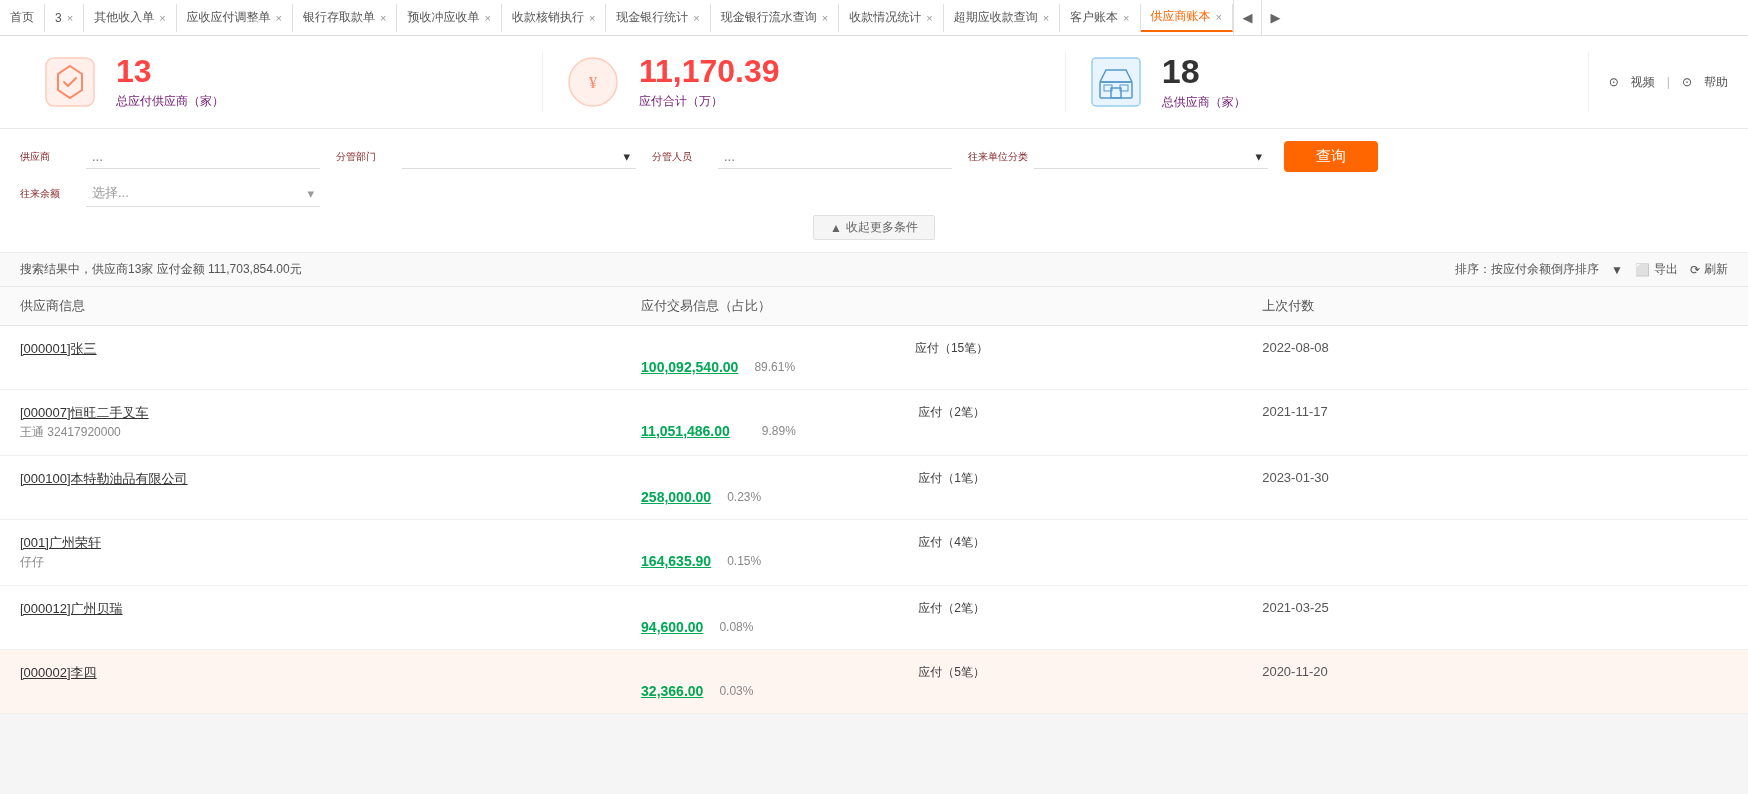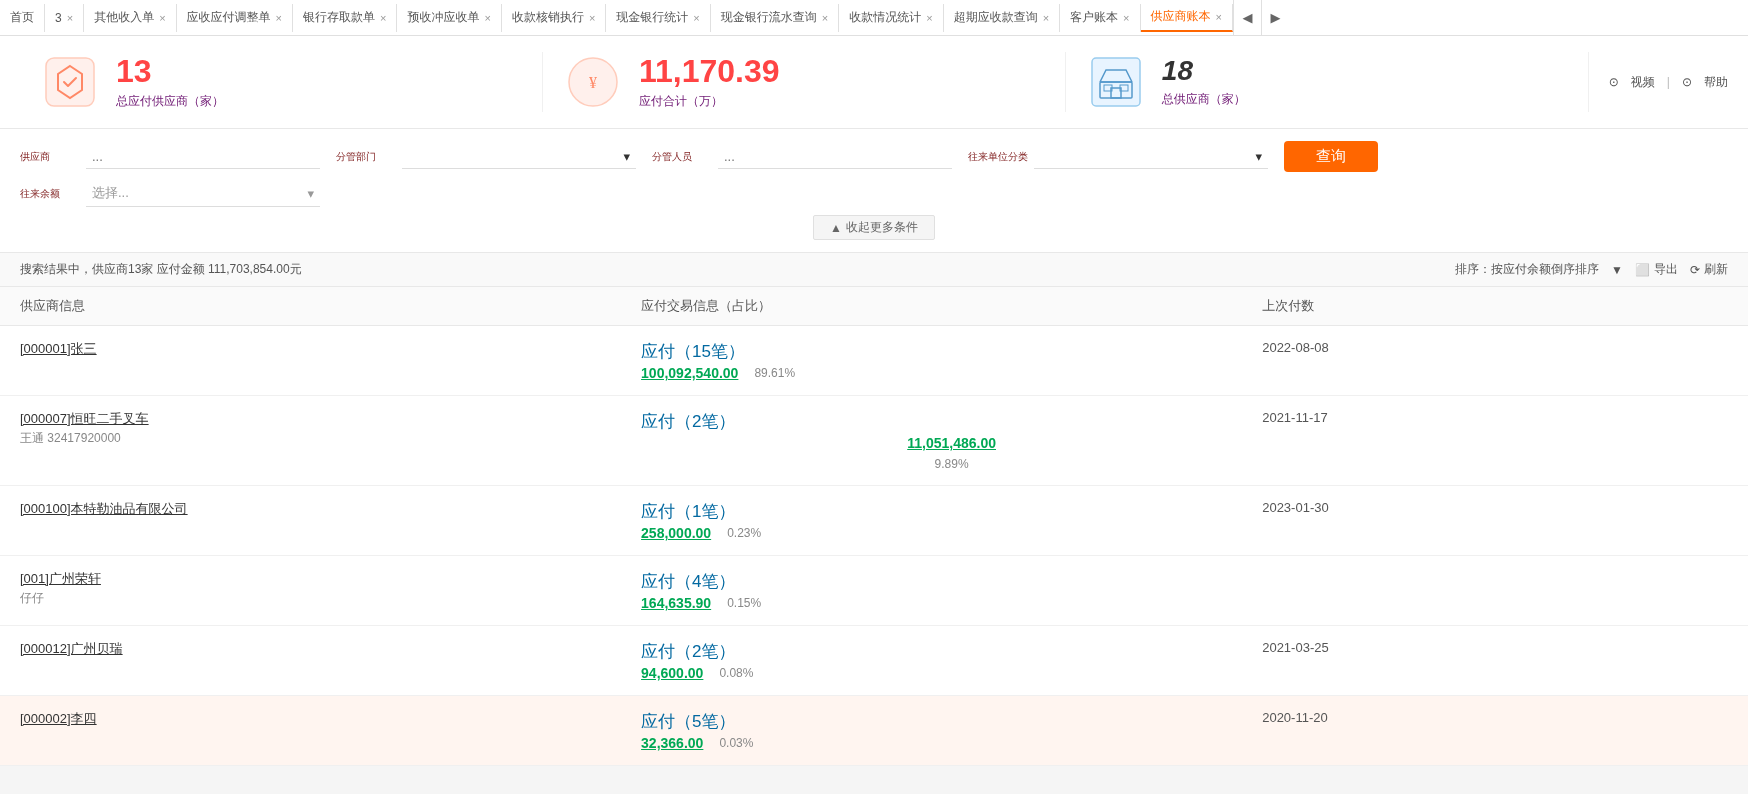--- a/index.html
+++ b/index.html
@@ -215,21 +215,21 @@
       align-items: start;
     }
     .table-row.highlighted { background: #fff5f0; }
     .supplier-link {
       color: #333;
       text-decoration: underline;
       cursor: pointer;
       font-size: 13px;
     }
     .supplier-sub { color: #888; font-size: 12px; margin-top: 2px; }
-    .transaction-count { color: #0369a1; font-size: 17px; }
+    .transaction-count { color: #404040; font-size: 12px; text-align: center; }
     .transaction-amount { color: #00a854; font-size: 14px; font-weight: bold; text-decoration: underline; cursor: pointer; margin-top: 2px; }
     .transaction-percent { color: #888; font-size: 12px; margin-top: 2px; }
     .last-payment { color: #555; font-size: 13px; }
 
     .divider { color: #bbb; }
 
     
     ::-webkit-scrollbar { width: 6px; }
     ::-webkit-scrollbar-track { background: #f1f1f1; }
     ::-webkit-scrollbar-thumb { background: #ccc; border-radius: 3px; }
@@ -328,21 +328,21 @@
         <rect x="2" y="2" width="48" height="48" rx="4" fill="#e8f4ff" stroke="#99ccee" stroke-width="1.5"></rect>
         <rect x="10" y="26" width="32" height="16" rx="1" fill="none" stroke="#5599cc" stroke-width="1.5"></rect>
         <path d="M10 26 L16 14 L36 14 L42 26" fill="none" stroke="#5599cc" stroke-width="1.5"></path>
         <rect x="21" y="32" width="10" height="10" fill="none" stroke="#5599cc" stroke-width="1.5"></rect>
         <line x1="10" y1="26" x2="42" y2="26" stroke="#5599cc" stroke-width="1.5"></line>
         <rect x="14" y="29" width="8" height="6" fill="none" stroke="#5599cc" stroke-width="1"></rect>
         <rect x="30" y="29" width="8" height="6" fill="none" stroke="#5599cc" stroke-width="1"></rect>
       </svg>
     </div>
     <div class="stat-info">
-      <div class="stat-value" style="color:#333; font-size:28px;font-style:italic;">18</div>
+      <div class="stat-value" style="color:#333; font-size:34px;">18</div>
       <div class="stat-label">总供应商（家）</div>
     </div>
   </div>
 
   <div class="header-actions">
     <span style="font-size:12px;">⊙</span>
     <a>视频</a>
     <span class="divider">|</span>
     <span style="font-size:12px;">⊙</span>
     <a>帮助</a>
@@ -437,21 +437,21 @@
 
   <div class="table-row">
     <div>
       <div class="supplier-link">
         <span>[000007]恒旺二手叉车</span>
       </div>
       <div class="supplier-sub">王通  32417920000</div>
     </div>
     <div>
       <div class="transaction-count">应付（2笔）</div>
-      <div style="display:flex;align-items:center;gap:4px;flex-direction:column;">
+      <div style="display:flex;align-items:center;gap:32px;">
         <div class="transaction-amount">11,051,486.00</div>
         <span class="transaction-percent">9.89%</span>
       </div>
     </div>
     <div>
       <span class="last-payment">2021-11-17</span>
     </div>
   </div>
 
   <div class="table-row">

